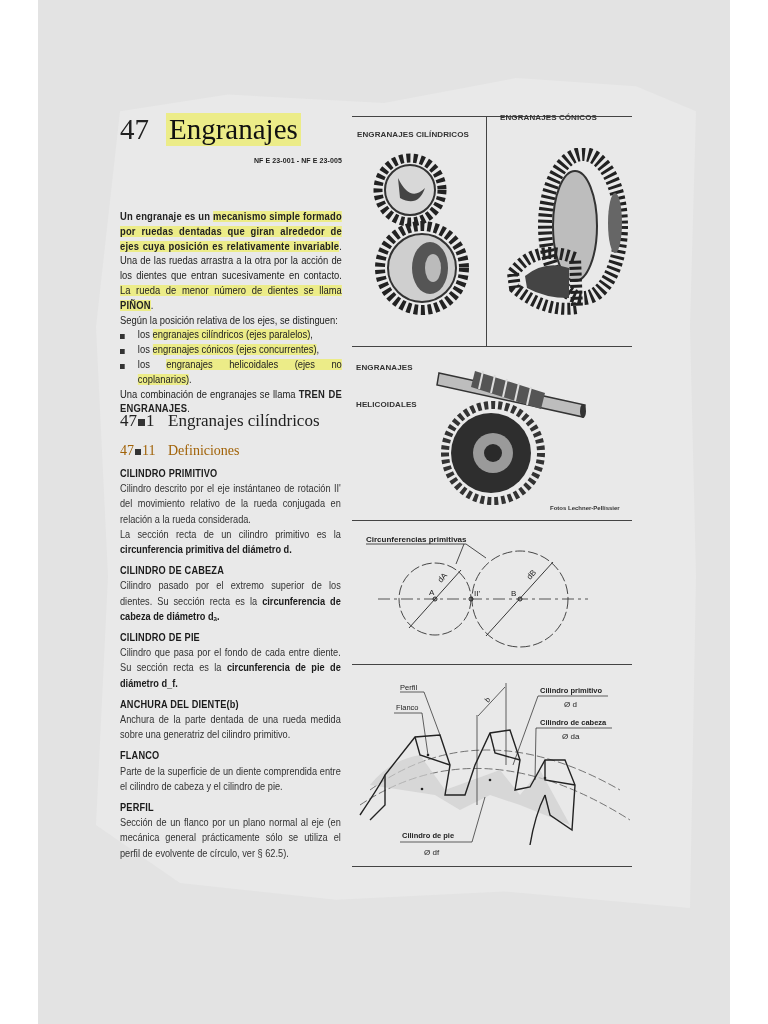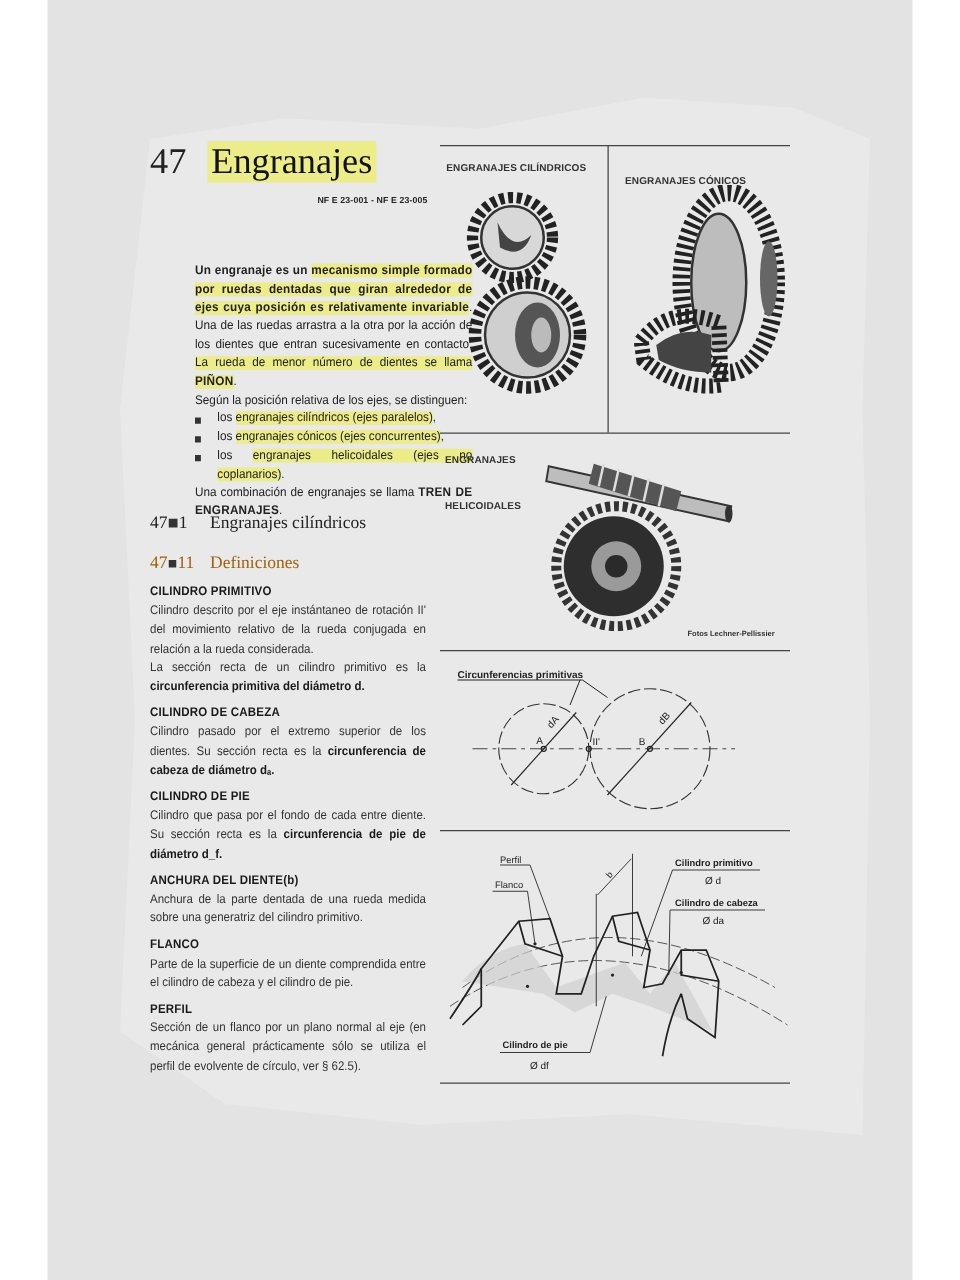--- a/index.html
+++ b/index.html
@@ -26,33 +26,33 @@
     position: absolute; left: 166px; top: 113px;
     font-family: "Liberation Serif", serif; font-size: 29px; color: #111;
     padding: 0 3px;
   }
   .norms {
     position: absolute; left: 225px; top: 157px; width: 117px; text-align: right;
     font-size: 7px; font-weight: bold; color: #222; letter-spacing: 0.1px;
   }
   .col-left {
     position: absolute; left: 120px; top: 210px; width: 222px;
-    font-family: "Liberation Sans", sans-serif; font-size: 10px; line-height: 14.8px; color: #222; margin-left: 36px;
+    font-family: "Liberation Sans", sans-serif; font-size: 10px; line-height: 14.8px; color: #222;
   }
   .col-left p { margin: 0; }
   .intro { text-align: justify; transform: scaleX(0.94); transform-origin: left top; width: 236px; }
   .intro b { letter-spacing: 0.2px; }
   .bullets { list-style: none; margin: 0; padding: 0; }
   .bullets li { position: relative; padding-left: 19px; }
   .bullet-sq {
     position: absolute; left: 0; top: 6px; width: 5px; height: 5px; background: #333;
   }
   .sec1 {
     position: absolute; left: 120px; top: 411px;
-    font-family: "Liberation Serif", serif; font-size: 14px; color: #222;
+    font-family: "Liberation Serif", serif; font-size: 17px; color: #222;
   }
   .sec1 .num, .sec2 .num { display: inline-block; width: 48px; }
   .sec2 {
     position: absolute; left: 120px; top: 443px;
     font-family: "Liberation Serif", serif; font-size: 14px; color: #a16207;
   }
   .sq-inline { display: inline-block; width: 7px; height: 7px; background: #333; margin: 0 1px; vertical-align: 0; }
   .defs {
     position: absolute; left: 120px; top: 466px; width: 240px;
     font-size: 10px; line-height: 15.2px; color: #333;
@@ -131,21 +131,21 @@
 </div>
 
 <div class="rule" style="left:352px; top:116px; width:280px;"></div>
 <div class="vrule" style="left:486px; top:116px; height:230px;"></div>
 <div class="rule" style="left:352px; top:346px; width:280px;"></div>
 <div class="rule" style="left:352px; top:520px; width:280px;"></div>
 <div class="rule" style="left:352px; top:664px; width:280px;"></div>
 <div class="rule" style="left:352px; top:866px; width:280px;"></div>
 
 <div class="fig-label" style="left:357px; top:130px;">ENGRANAJES CILÍNDRICOS</div>
-<div class="fig-label" style="left:500px; top:140px;">ENGRANAJES CÓNICOS</div>
+<div class="fig-label" style="left:500px; top:113px;">ENGRANAJES CÓNICOS</div>
 <div class="fig-label" style="left:356px; top:363px;">ENGRANAJES</div>
 <div class="fig-label" style="left:356px; top:400px;">HELICOIDALES</div>
 <div class="credit">Fotos Lechner-Pellissier</div>
 
 <svg style="position:absolute; left:370px; top:148px;" width="100" height="180" viewBox="0 0 100 180">
   <g>
     <circle cx="40" cy="42" r="32" fill="none" stroke="#222" stroke-width="9" stroke-dasharray="4 3"></circle>
     <circle cx="40" cy="42" r="25" fill="#d8d8d8" stroke="#333" stroke-width="2"></circle>
     <path d="M28 30 Q40 55 55 40 Q48 60 30 50 Z" fill="#444"></path>
   </g>

